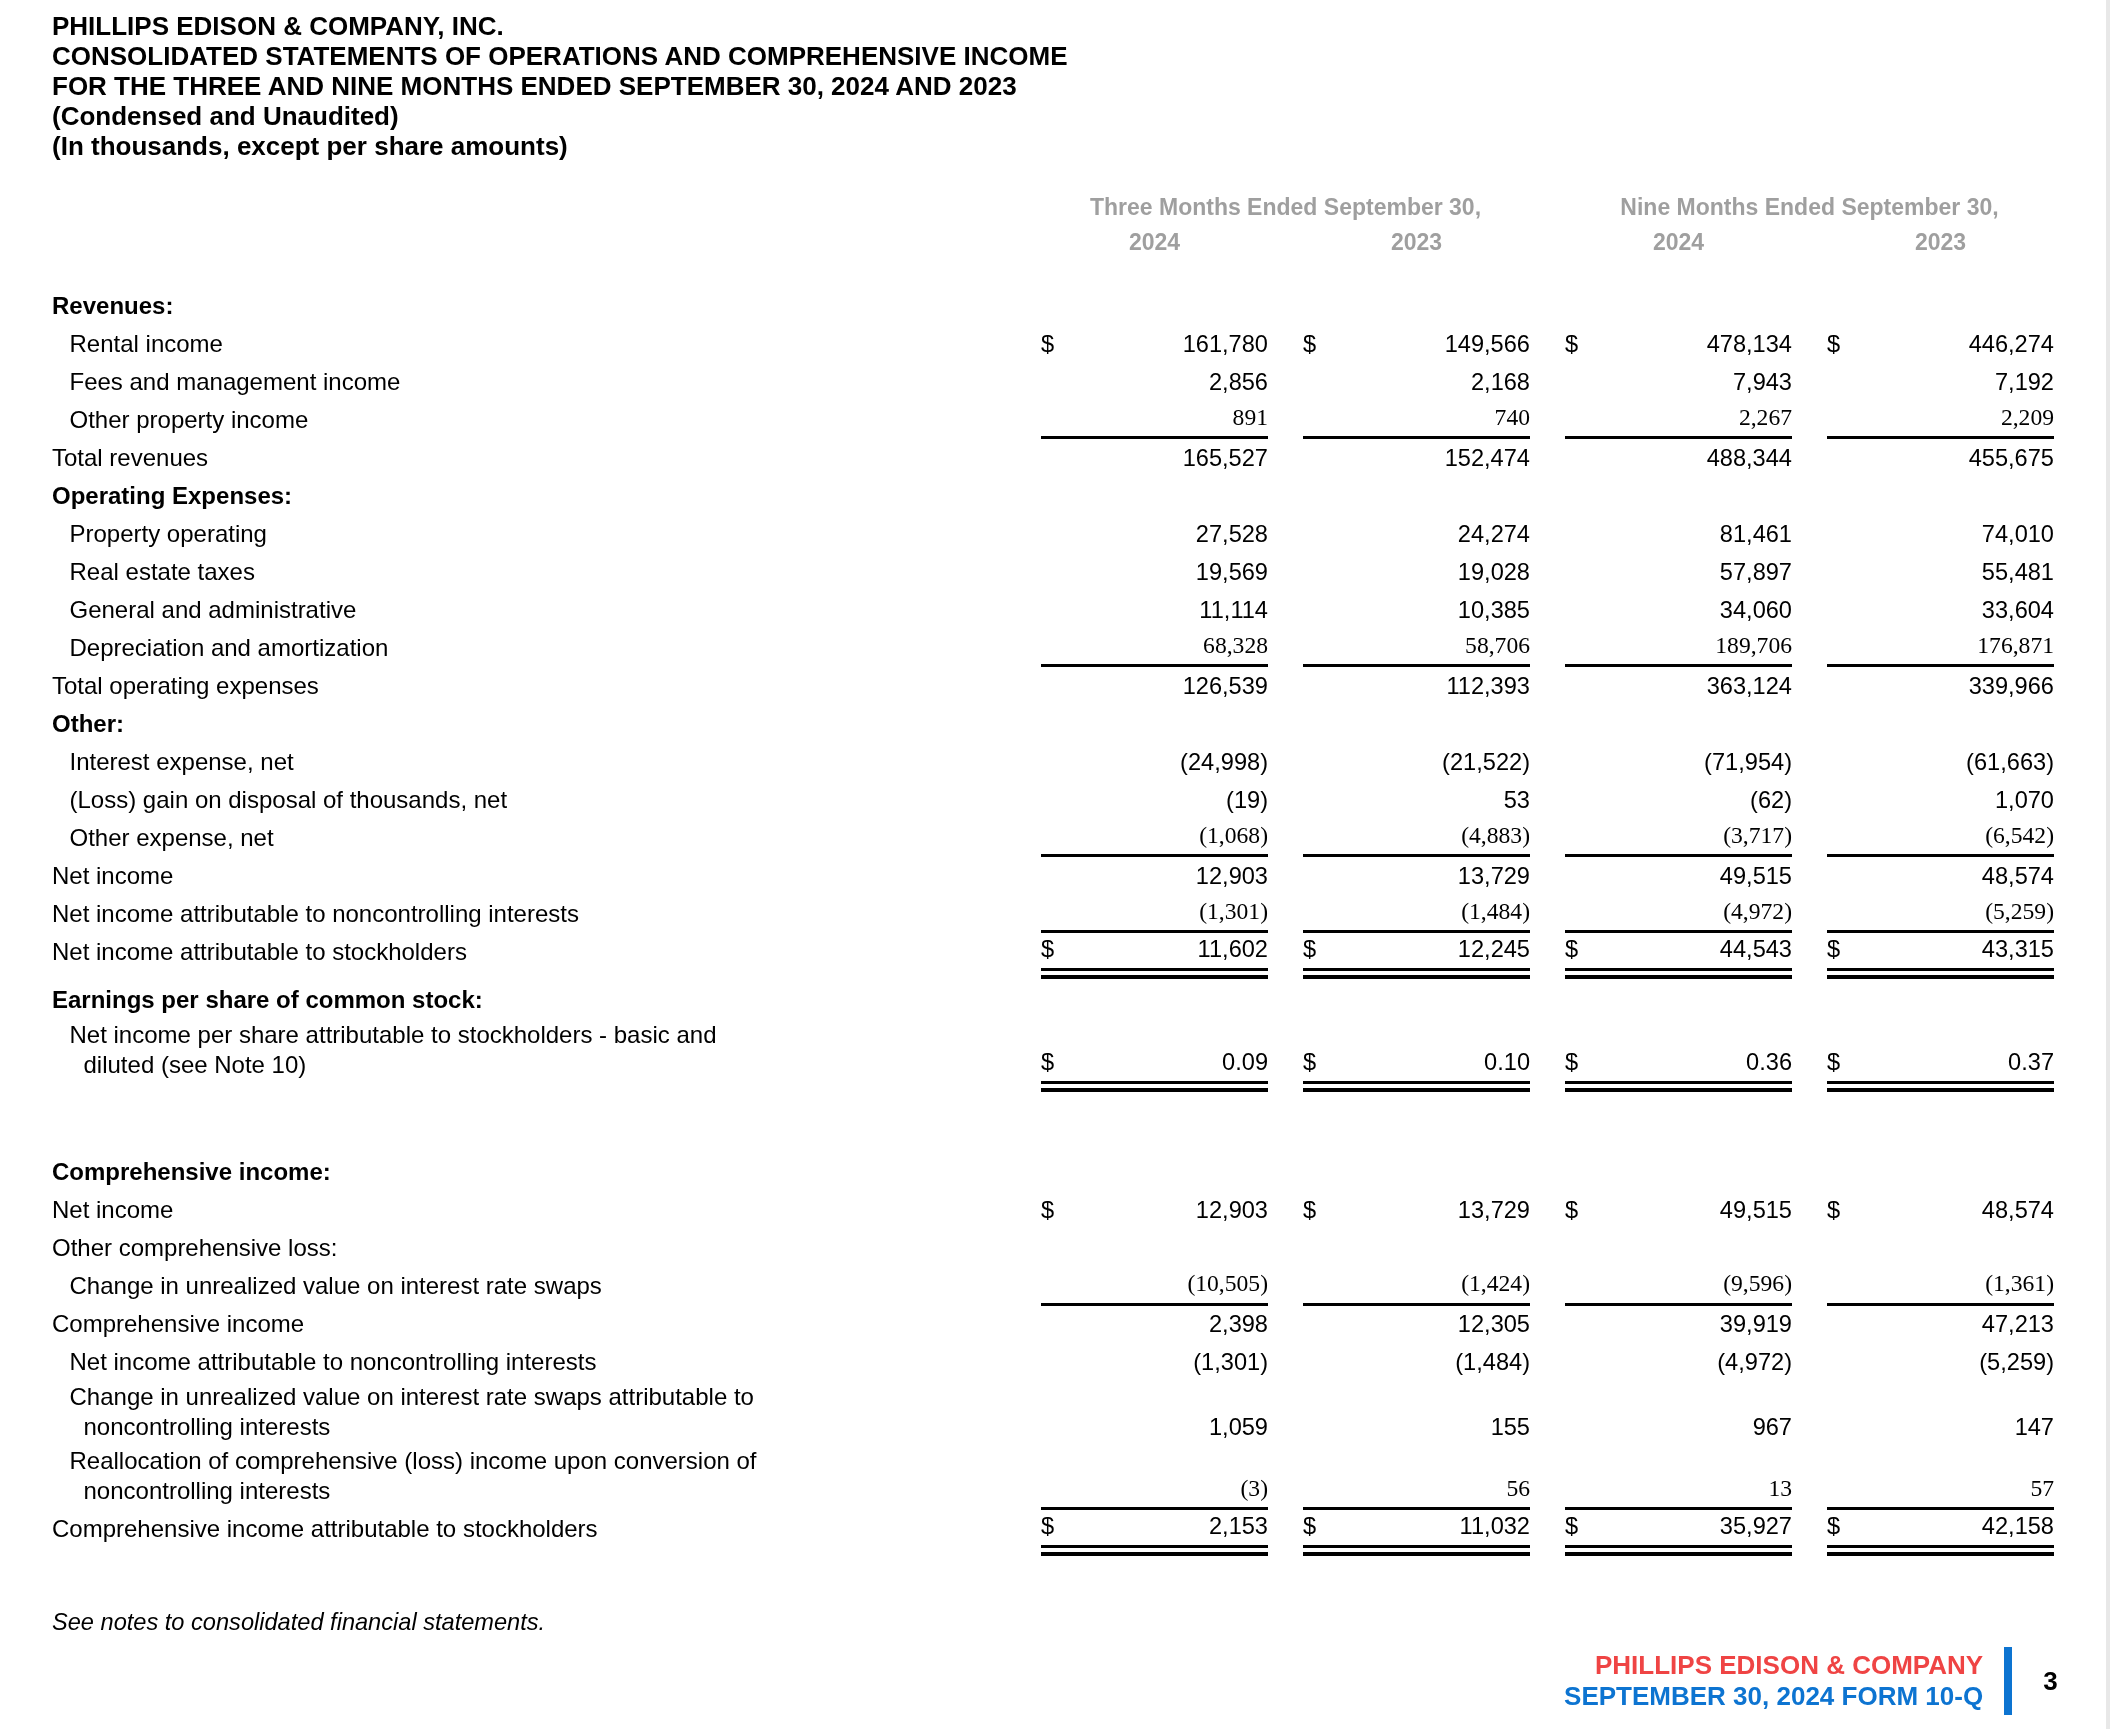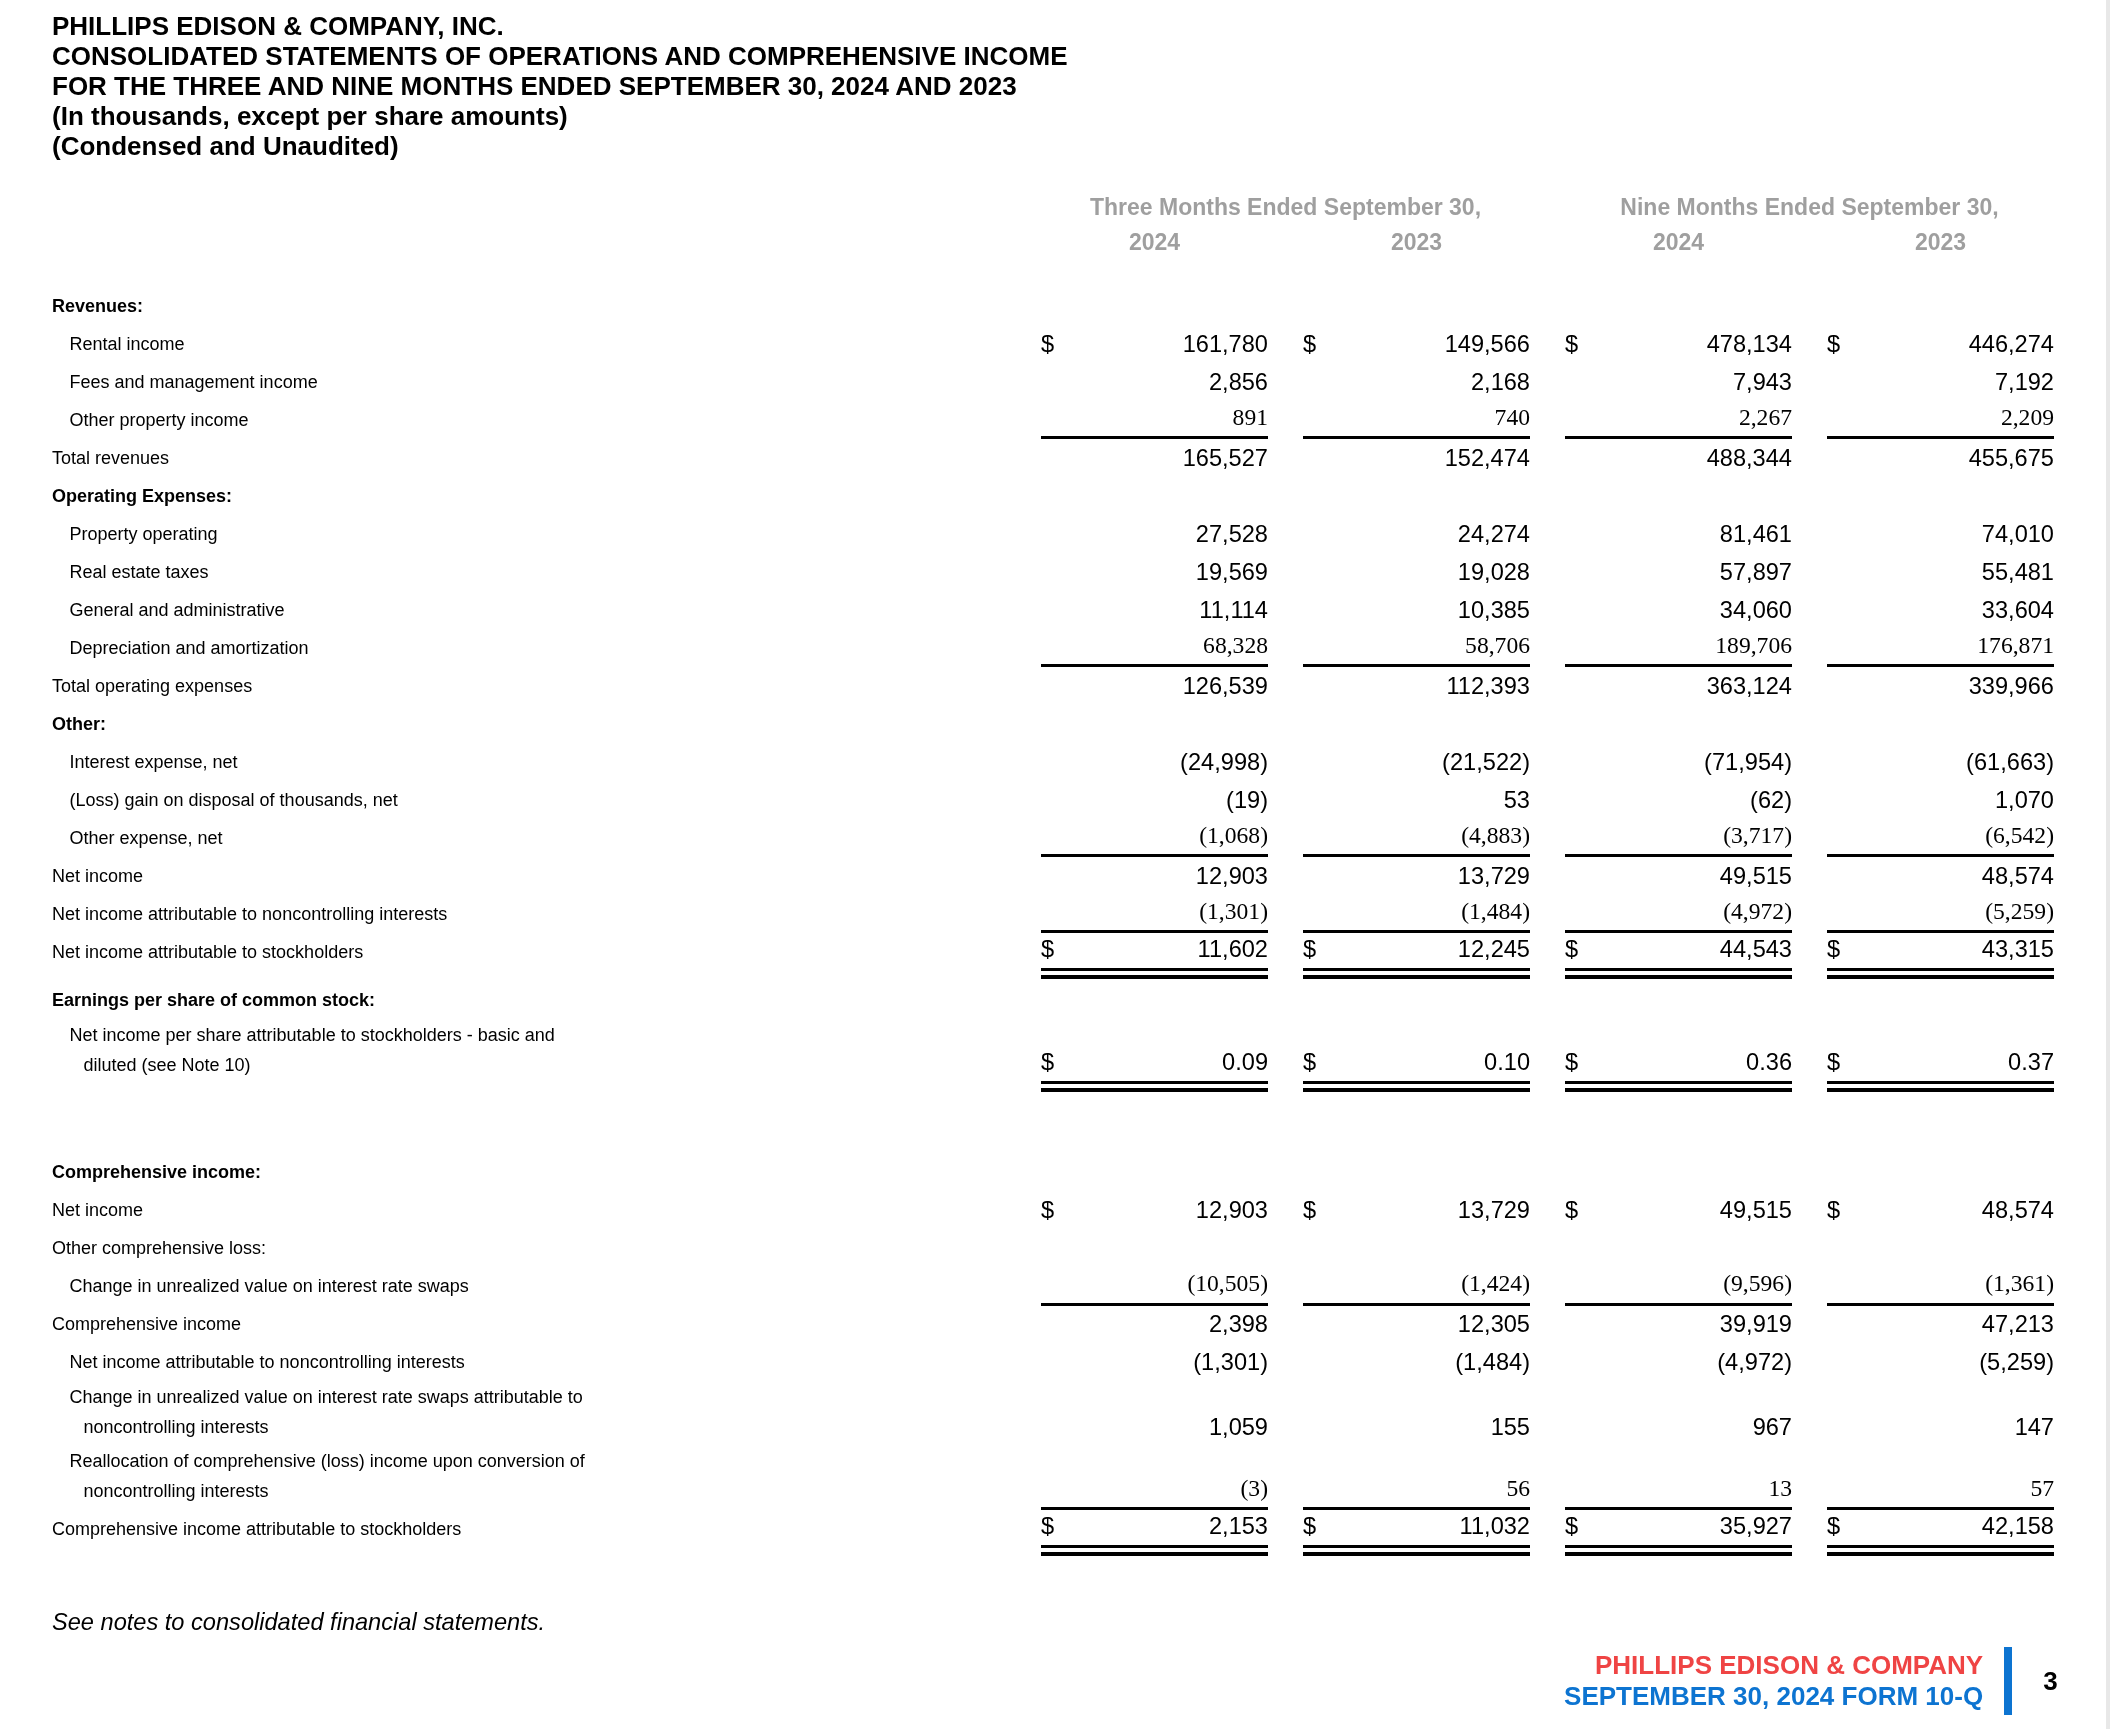--- a/index.html
+++ b/index.html
@@ -21,21 +21,21 @@
   }
   .years-row { display:flex; margin-top:5.2px; margin-bottom:30px; }
   .years-row .lblspace { flex:1 1 auto; }
   .year-hd {
     width:227px; margin-left:35px; text-align:center;
     color:#9f9f9f; font-weight:bold; font-size:23px; line-height:30px;
   }
 
   
   .row { display:flex; align-items:flex-end; min-height:38px; }
-  .row .lbl { flex:1 1 auto; font-size:18px; line-height:30px; padding-bottom:4.4px; }
+  .row .lbl { flex:1 1 auto; font-size:24px; line-height:30px; padding-bottom:4.4px; }
   .row.section .lbl { font-weight:bold; }
   .lbl.ind1 { padding-left:17.5px; }
   .lbl .l2 { display:block; padding-left:14px; }
   .grp {
     width:227px; margin-left:35px; box-sizing:border-box;
     display:flex; justify-content:space-between; align-items:flex-end;
     font-size:23.6px; line-height:30px; padding-bottom:4.4px;
   }
   .grp .cur { text-align:left; }
   .grp .val { text-align:right; }
@@ -61,22 +61,22 @@
 </style>
 </head>
 <body>
 
 <div class="page">
 
   <div class="title-block">
     <div class="title-line">PHILLIPS EDISON &amp; COMPANY, INC.</div>
     <div class="title-line">CONSOLIDATED STATEMENTS OF OPERATIONS AND COMPREHENSIVE INCOME</div>
     <div class="title-line">FOR THE THREE AND NINE MONTHS ENDED SEPTEMBER 30, 2024 AND 2023</div>
+    <div class="title-line">(Condensed and Unaudited)</div>
     <div class="title-line">(In thousands, except per share amounts)</div>
-    <div class="title-line">(Condensed and Unaudited)</div>
   </div>
 
   <div class="statement">
 
     <div class="period-row">
       <div class="lblspace"></div>
       <div class="period-hd" style="color: rgb(159, 159, 159);">Three Months Ended September 30,</div>
       <div class="period-hd" style="color: rgb(159, 159, 159);">Nine Months Ended September 30,</div>
     </div>
 

